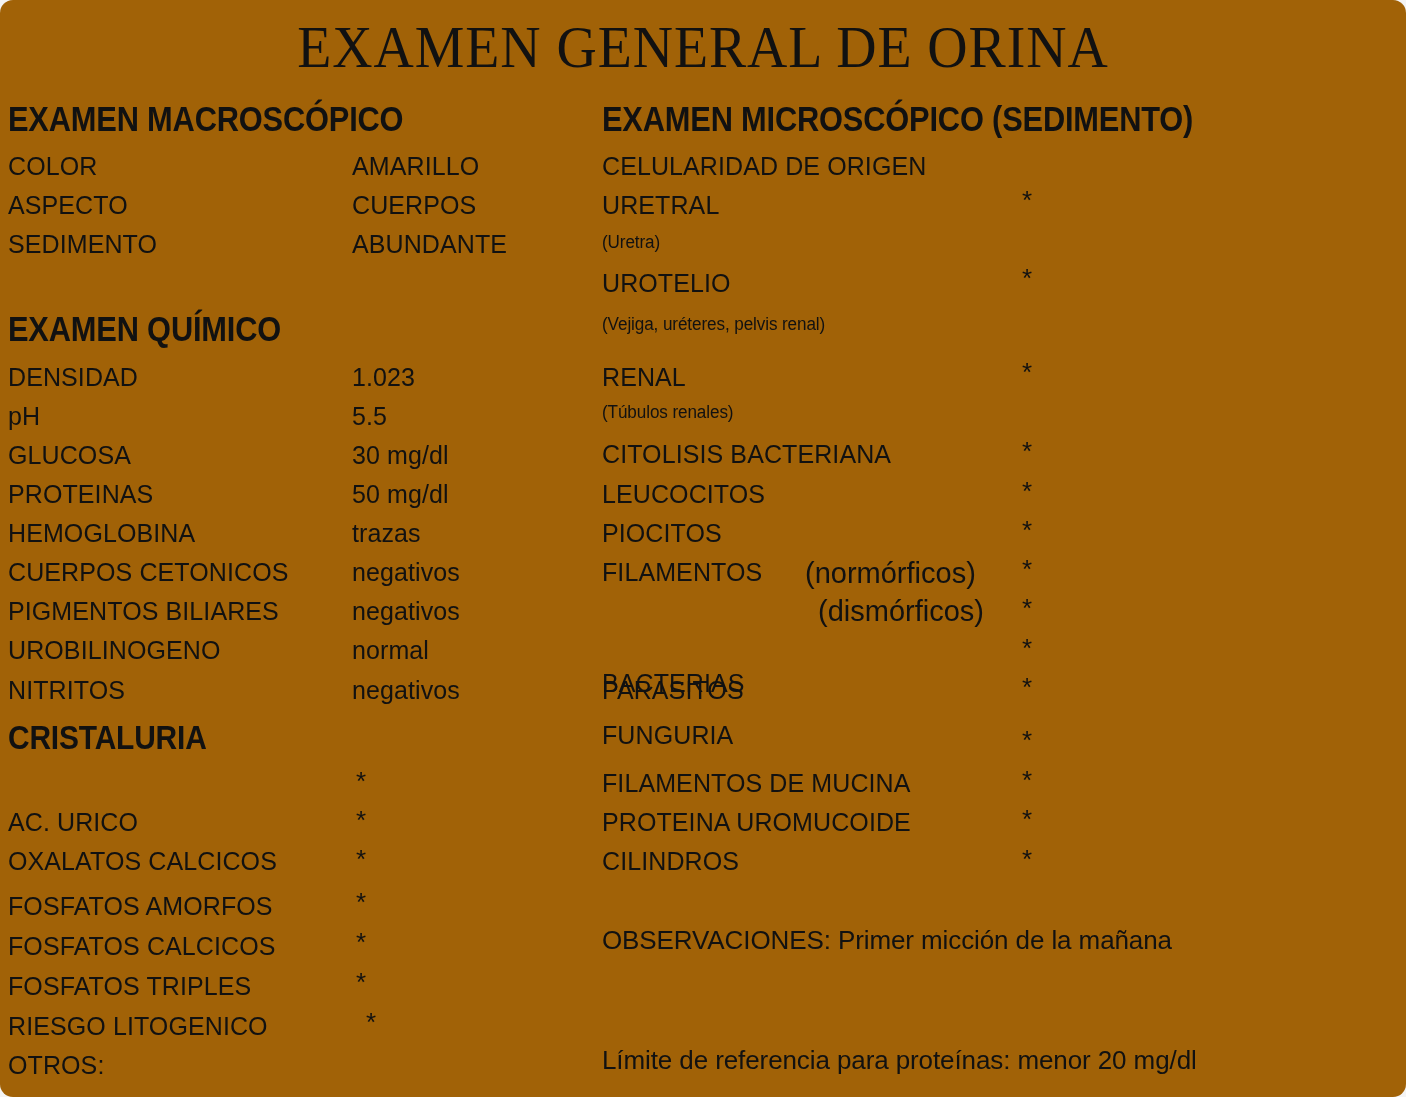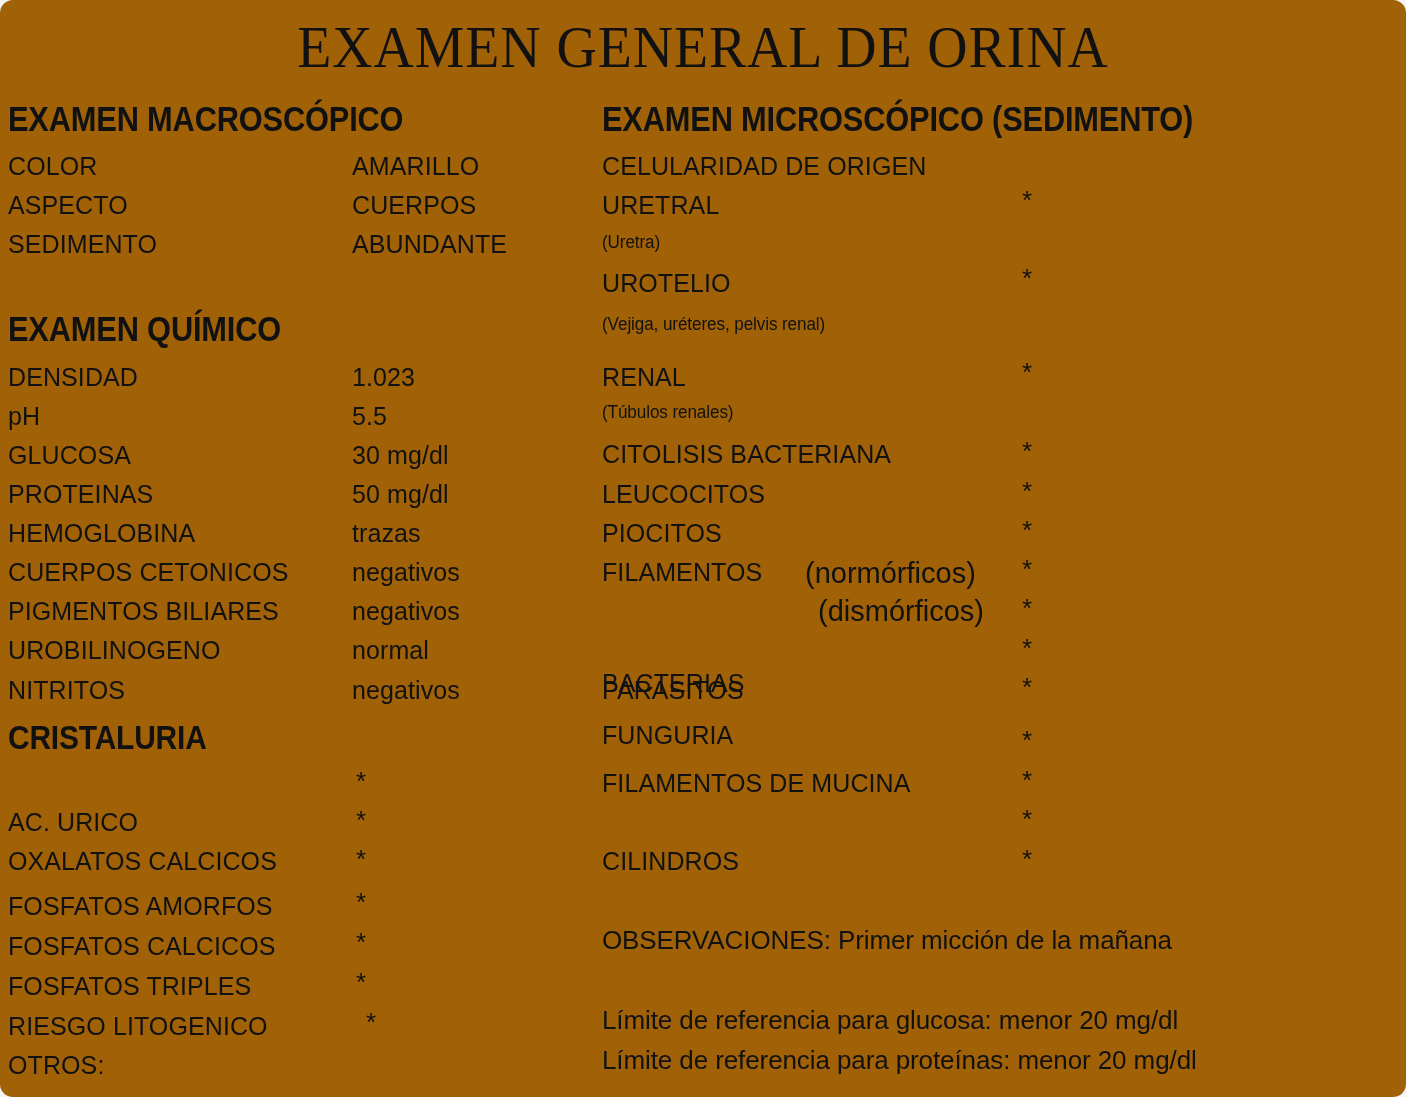--- a/index.html
+++ b/index.html
@@ -203,28 +203,28 @@
 
   <div class="lbl col-r-lbl" style="top:676px">PARASITOS</div>
   <div class="ast col-r-ast" style="top:673px">*</div>
 
   <div class="lbl col-r-lbl" style="top:721px">FUNGURIA</div>
   <div class="ast col-r-ast" style="top:726px">*</div>
 
   <div class="lbl col-r-lbl" style="top:769px">FILAMENTOS  DE  MUCINA</div>
   <div class="ast col-r-ast" style="top:766px">*</div>
 
+  <div class="lbl col-r-lbl" style="top:808px">PROTEINA UROMUCOIDE</div>
   <div class="ast col-r-ast" style="top:805px">*</div>
 
   <div class="lbl col-r-lbl" style="top:847px">CILINDROS</div>
   <div class="ast col-r-ast" style="top:845px">*</div>
 
   <div class="note col-r-note" style="top:928px">
     <span>OBSERVACIONES:</span>
     <span>Primer  micción de la mañana</span>
   </div>
 
 
-  <div class="note col-r-note" style="top:1008px">Límite de referencia para glucosa:  menor  20 mg/dl</div>
 
   <div class="note col-r-note" style="top:1048px">Límite de referencia para proteínas: menor  20 mg/dl</div>
 
 </div>
 
 </body></html>

